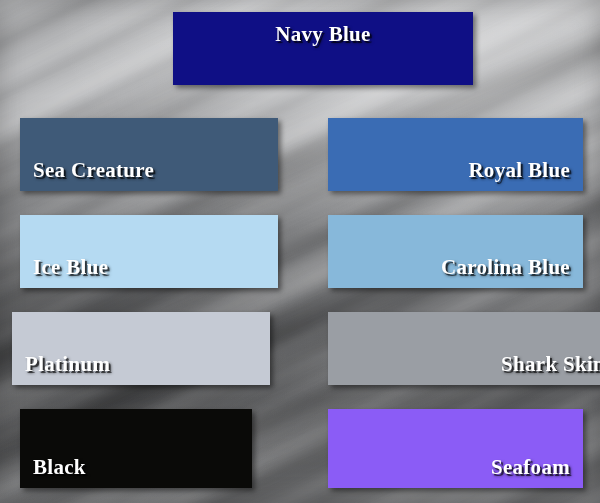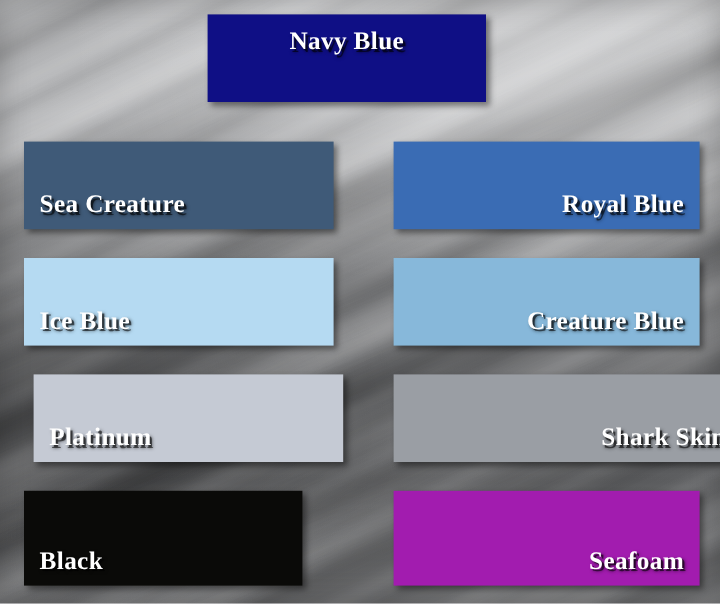--- a/index.html
+++ b/index.html
@@ -144,42 +144,42 @@
 
   <div class="bg-base"></div>
   <div class="bg-vert"></div>
   <div class="bg-streaks-a"></div>
   <div class="bg-streaks-b"></div>
   <div class="bg-streaks-c"></div>
   <div class="bg-sheen"></div>
   <div class="bg-edge"></div>
 
   <div id="swatch-layer">
-      <div class="swatch pos-top-center" style="left: 173px; top: 12px; width: 232px; height: 73px; background: rgb(15, 15, 133);">
+      <div class="swatch pos-top-center" style="left: 173px; top: 12px; width: 300px; height: 73px; background: rgb(15, 15, 133);">
         <span class="label">Navy Blue</span>
       </div>
       <div class="swatch pos-bottom-left" style="left: 20px; top: 118px; width: 258px; height: 73px; background: rgb(63, 90, 120);">
         <span class="label">Sea Creature</span>
       </div>
       <div class="swatch pos-bottom-right" style="left: 328px; top: 118px; width: 255px; height: 73px; background: rgb(58, 108, 180);">
         <span class="label">Royal Blue</span>
       </div>
       <div class="swatch pos-bottom-left" style="left: 20px; top: 215px; width: 258px; height: 73px; background: rgb(181, 218, 242); padding-left: 26px;">
         <span class="label">Ice Blue</span>
       </div>
       <div class="swatch pos-bottom-right" style="left: 328px; top: 215px; width: 255px; height: 73px; background: rgb(135, 184, 218);">
-        <span class="label">Creature Blue</span>
+        <span class="label">Carolina Blue</span>
       </div>
-      <div class="swatch pos-bottom-left" style="left: 28px; top: 312px; width: 258px; height: 73px; background: rgb(197, 202, 212);">
+      <div class="swatch pos-bottom-left" style="left: 12px; top: 312px; width: 258px; height: 73px; background: rgb(197, 202, 212);">
         <span class="label">Platinum</span>
       </div>
       <div class="swatch pos-bottom-right" style="left: 328px; top: 312px; width: 290px; height: 73px; background: rgb(154, 158, 164);">
         <span class="label">Shark Skin</span>
       </div>
       <div class="swatch pos-bottom-left" style="left: 20px; top: 409px; width: 232px; height: 79px; background: rgb(10, 10, 8);">
         <span class="label">Black</span>
       </div>
-      <div class="swatch pos-bottom-right" style="left: 328px; top: 409px; width: 255px; height: 79px; background: #a21caf;">
+      <div class="swatch pos-bottom-right" style="left: 328px; top: 409px; width: 255px; height: 79px; background: #8b5cf6;">
         <span class="label">Seafoam</span>
       </div>
     </div>
 
 </div>
 
 </body></html>

